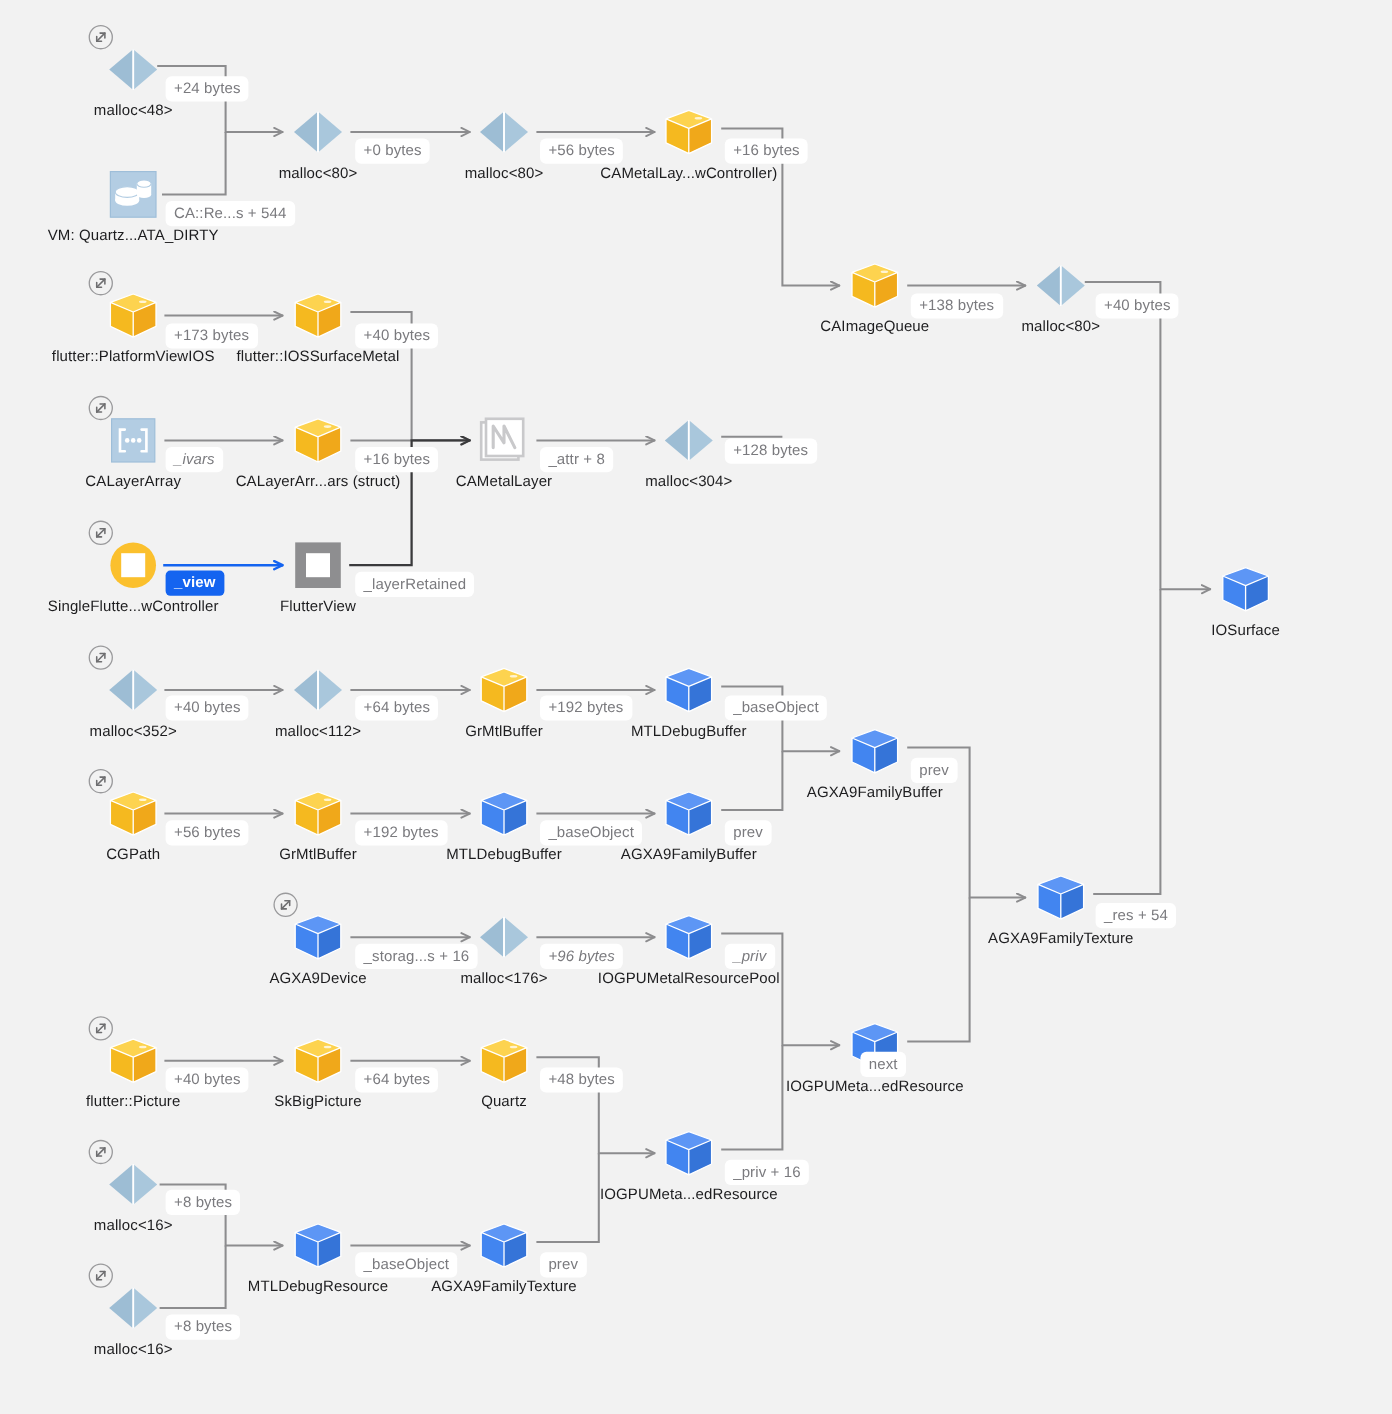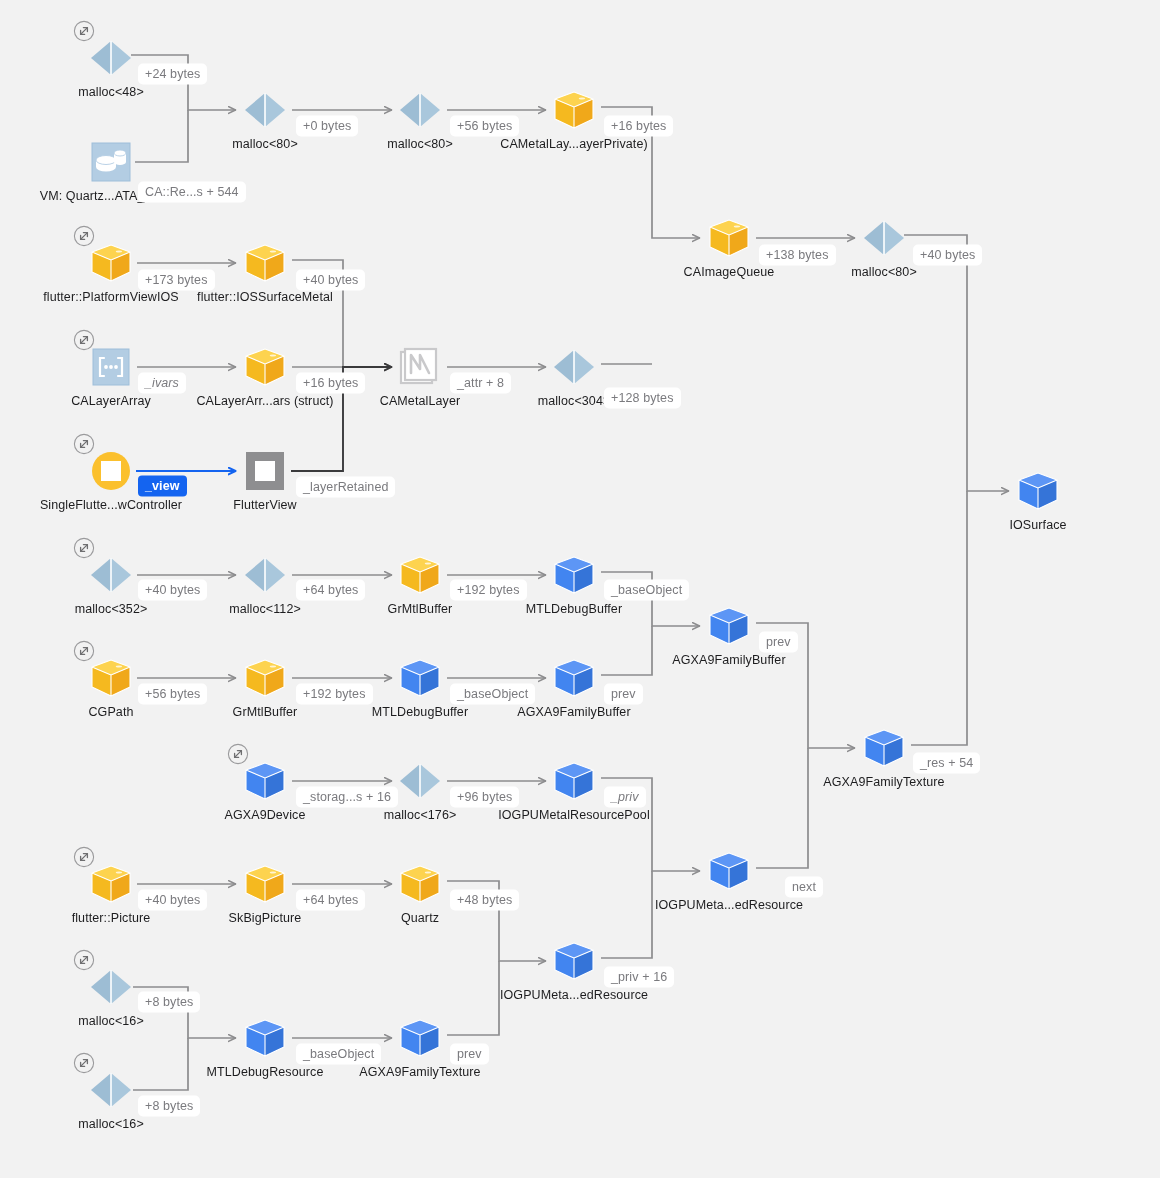--- a/index.html
+++ b/index.html
@@ -213,21 +213,21 @@
         <div class="node-label">malloc&lt;80&gt;</div>
       </div>
       <div class="node" style="left: 574px; top: 110px;">
         <span class="node-icon"><svg viewBox="0 0 48 48" width="48" height="48" xmlns="http://www.w3.org/2000/svg">
             <path d="M24 6 L43 13 L24 21 L5 13 Z" fill="#fdd34f"></path>
             <path d="M5 13 L24 21 L24 42 L5 33 Z" fill="#f5b91f"></path>
             <path d="M43 13 L24 21 L24 42 L43 33 Z" fill="#f0a81a"></path>
             <path d="M24 6 L43 13 L24 21 L5 13 Z M5 13 L24 21 L24 42 L5 33 Z M43 13 L43 33 L24 42" fill="none" stroke="#ffffff" stroke-width="1.1" stroke-linejoin="round"></path>
             <ellipse cx="32" cy="12.5" rx="3.2" ry="1.1" fill="#ffffff" opacity="0.75"></ellipse>
           </svg></span>
-        <div class="node-label">CAMetalLay...ayerPrivate)</div>
+        <div class="node-label">CAMetalLay...wController)</div>
       </div>
       <div class="node" style="left: 729px; top: 238px;">
         <span class="node-icon"><svg viewBox="0 0 48 48" width="48" height="48" xmlns="http://www.w3.org/2000/svg">
             <path d="M24 6 L43 13 L24 21 L5 13 Z" fill="#fdd34f"></path>
             <path d="M5 13 L24 21 L24 42 L5 33 Z" fill="#f5b91f"></path>
             <path d="M43 13 L24 21 L24 42 L43 33 Z" fill="#f0a81a"></path>
             <path d="M24 6 L43 13 L24 21 L5 13 Z M5 13 L24 21 L24 42 L5 33 Z M43 13 L43 33 L24 42" fill="none" stroke="#ffffff" stroke-width="1.1" stroke-linejoin="round"></path>
             <ellipse cx="32" cy="12.5" rx="3.2" ry="1.1" fill="#ffffff" opacity="0.75"></ellipse>
           </svg></span>
         <div class="node-label">CAImageQueue</div>
@@ -570,50 +570,50 @@
             <circle cx="11" cy="11" r="9.6" fill="#f2f2f2" stroke="#9a9a9c" stroke-width="1.1"></circle>
             <path d="M14.4 7.6 L7.6 14.4" stroke="#6e6e70" stroke-width="1.3" stroke-linecap="round"></path>
             <path d="M14.4 7.6 L10.4 7.6 M14.4 7.6 L14.4 11.6" stroke="#6e6e70" stroke-width="1.3" stroke-linecap="round" fill="none"></path>
             <path d="M7.6 14.4 L11.6 14.4 M7.6 14.4 L7.6 10.4" stroke="#6e6e70" stroke-width="1.3" stroke-linecap="round" fill="none"></path>
           </svg></span>
         <div class="node-label">malloc&lt;16&gt;</div>
       </div>
     </div>
   <div id="chips">
       <div class="chip" style="left: 138px; top: 74px;">+24 bytes</div>
-      <div class="chip" style="left: 138px; top: 192px; text-align: center;">CA::Re...s + 544</div>
+      <div class="chip" style="left: 138px; top: 178px; text-align: center;">CA::Re...s + 544</div>
       <div class="chip" style="left: 296px; top: 126px;">+0 bytes</div>
       <div class="chip" style="left: 450px; top: 126px;">+56 bytes</div>
       <div class="chip" style="left: 604px; top: 126px;">+16 bytes</div>
       <div class="chip" style="left: 759px; top: 255px;">+138 bytes</div>
       <div class="chip" style="left: 913px; top: 255px;">+40 bytes</div>
       <div class="chip" style="left: 138px; top: 280px;">+173 bytes</div>
       <div class="chip" style="left: 296px; top: 280px;">+40 bytes</div>
       <div class="chip" style="left: 138px; top: 383px; font-style: italic;">_ivars</div>
       <div class="chip" style="left: 296px; top: 383px;">+16 bytes</div>
       <div class="chip" style="left: 450px; top: 383px;">_attr + 8</div>
-      <div class="chip" style="left: 604px; top: 398px; text-align: center;">+128 bytes</div>
+      <div class="chip" style="left: 604px; top: 376px; text-align: center;">+128 bytes</div>
       <div class="chip accent" style="left: 138px; top: 486px;">_view</div>
       <div class="chip" style="left: 296px; top: 487px;">_layerRetained</div>
       <div class="chip" style="left: 138px; top: 590px;">+40 bytes</div>
       <div class="chip" style="left: 296px; top: 590px;">+64 bytes</div>
       <div class="chip" style="left: 450px; top: 590px;">+192 bytes</div>
       <div class="chip" style="left: 604px; top: 590px;">_baseObject</div>
       <div class="chip" style="left: 138px; top: 694px;">+56 bytes</div>
       <div class="chip" style="left: 296px; top: 694px;">+192 bytes</div>
       <div class="chip" style="left: 450px; top: 694px;">_baseObject</div>
       <div class="chip" style="left: 604px; top: 694px;">prev</div>
       <div class="chip" style="left: 759px; top: 642px;">prev</div>
       <div class="chip" style="left: 913px; top: 763px;">_res + 54</div>
       <div class="chip" style="left: 296px; top: 797px;">_storag...s + 16</div>
-      <div class="chip" style="left: 450px; top: 797px;">+96 bytes</div>
+      <div class="chip" style="left: 450px; top: 797px; font-style: italic;">+96 bytes</div>
       <div class="chip" style="left: 604px; top: 797px; font-style: italic;">_priv</div>
       <div class="chip" style="left: 138px; top: 900px;">+40 bytes</div>
       <div class="chip" style="left: 296px; top: 900px;">+64 bytes</div>
       <div class="chip" style="left: 450px; top: 900px;">+48 bytes</div>
-      <div class="chip" style="left: 785px; top: 887px; text-align: right;">next</div>
+      <div class="chip" style="left: 717px; top: 887px; text-align: right;">next</div>
       <div class="chip" style="left: 604px; top: 977px;">_priv + 16</div>
       <div class="chip" style="left: 138px; top: 1002px;">+8 bytes</div>
       <div class="chip" style="left: 138px; top: 1106px;">+8 bytes</div>
       <div class="chip" style="left: 296px; top: 1054px;">_baseObject</div>
       <div class="chip" style="left: 450px; top: 1054px;">prev</div>
     </div>
 </div>
 
 </body></html>

